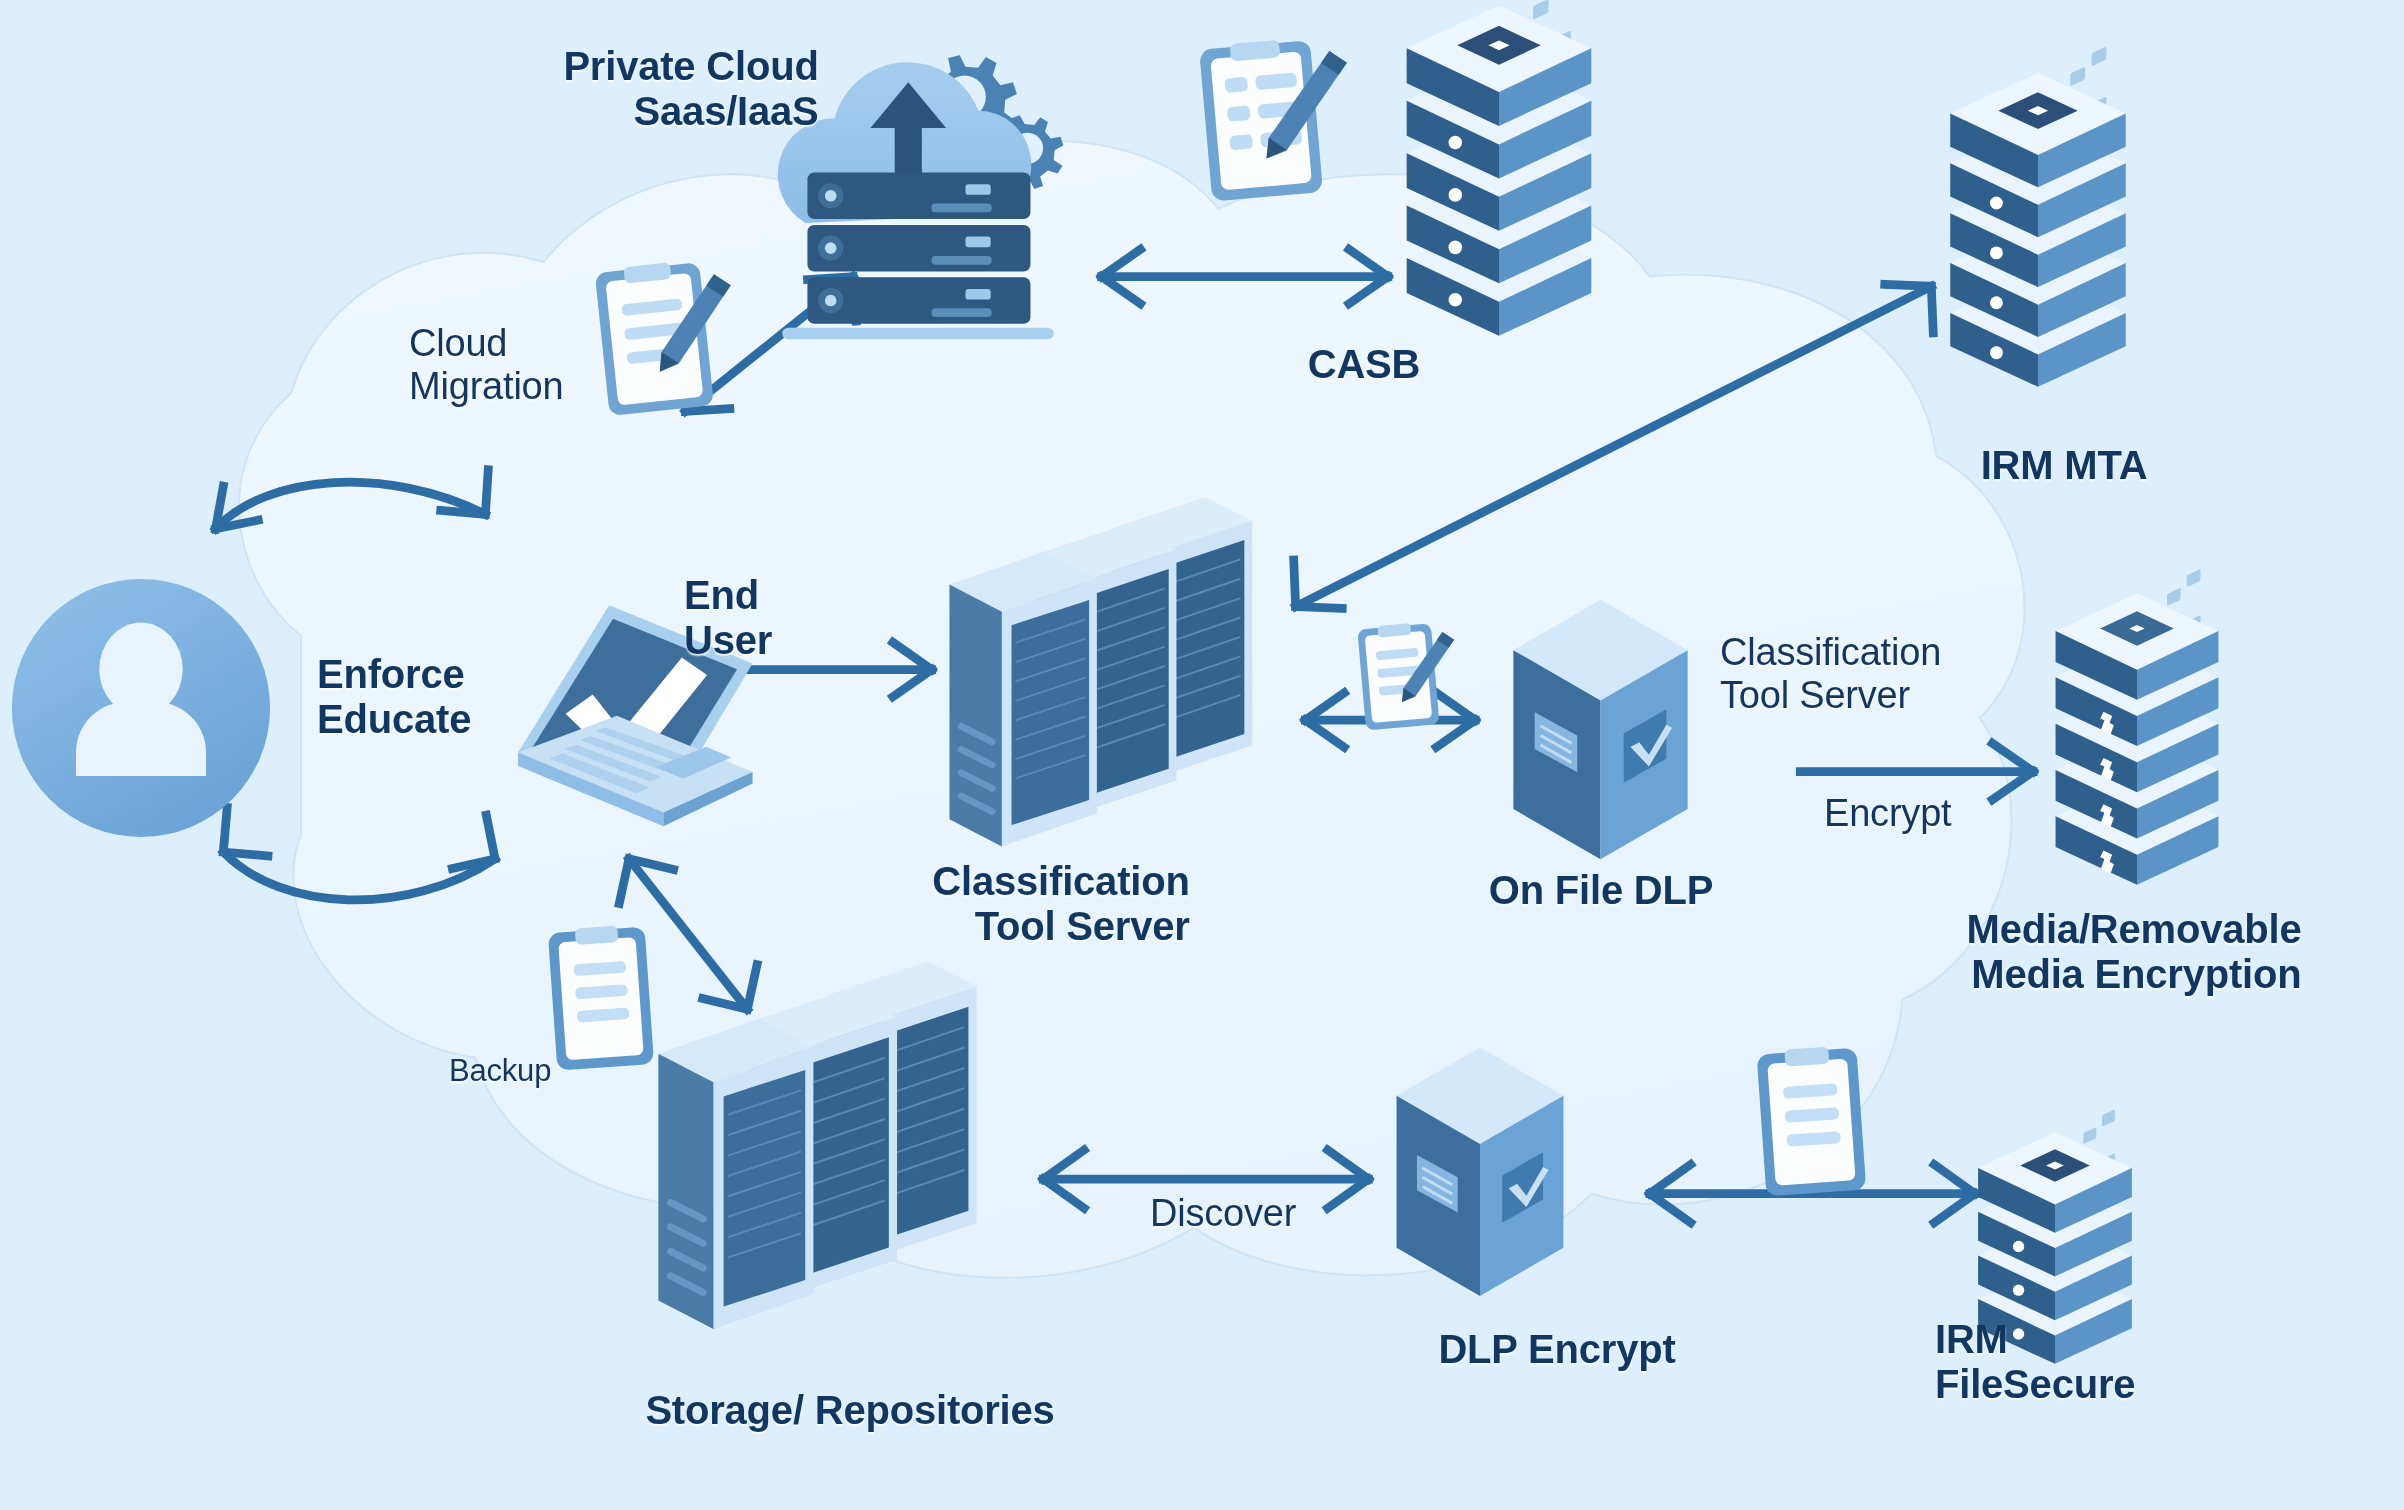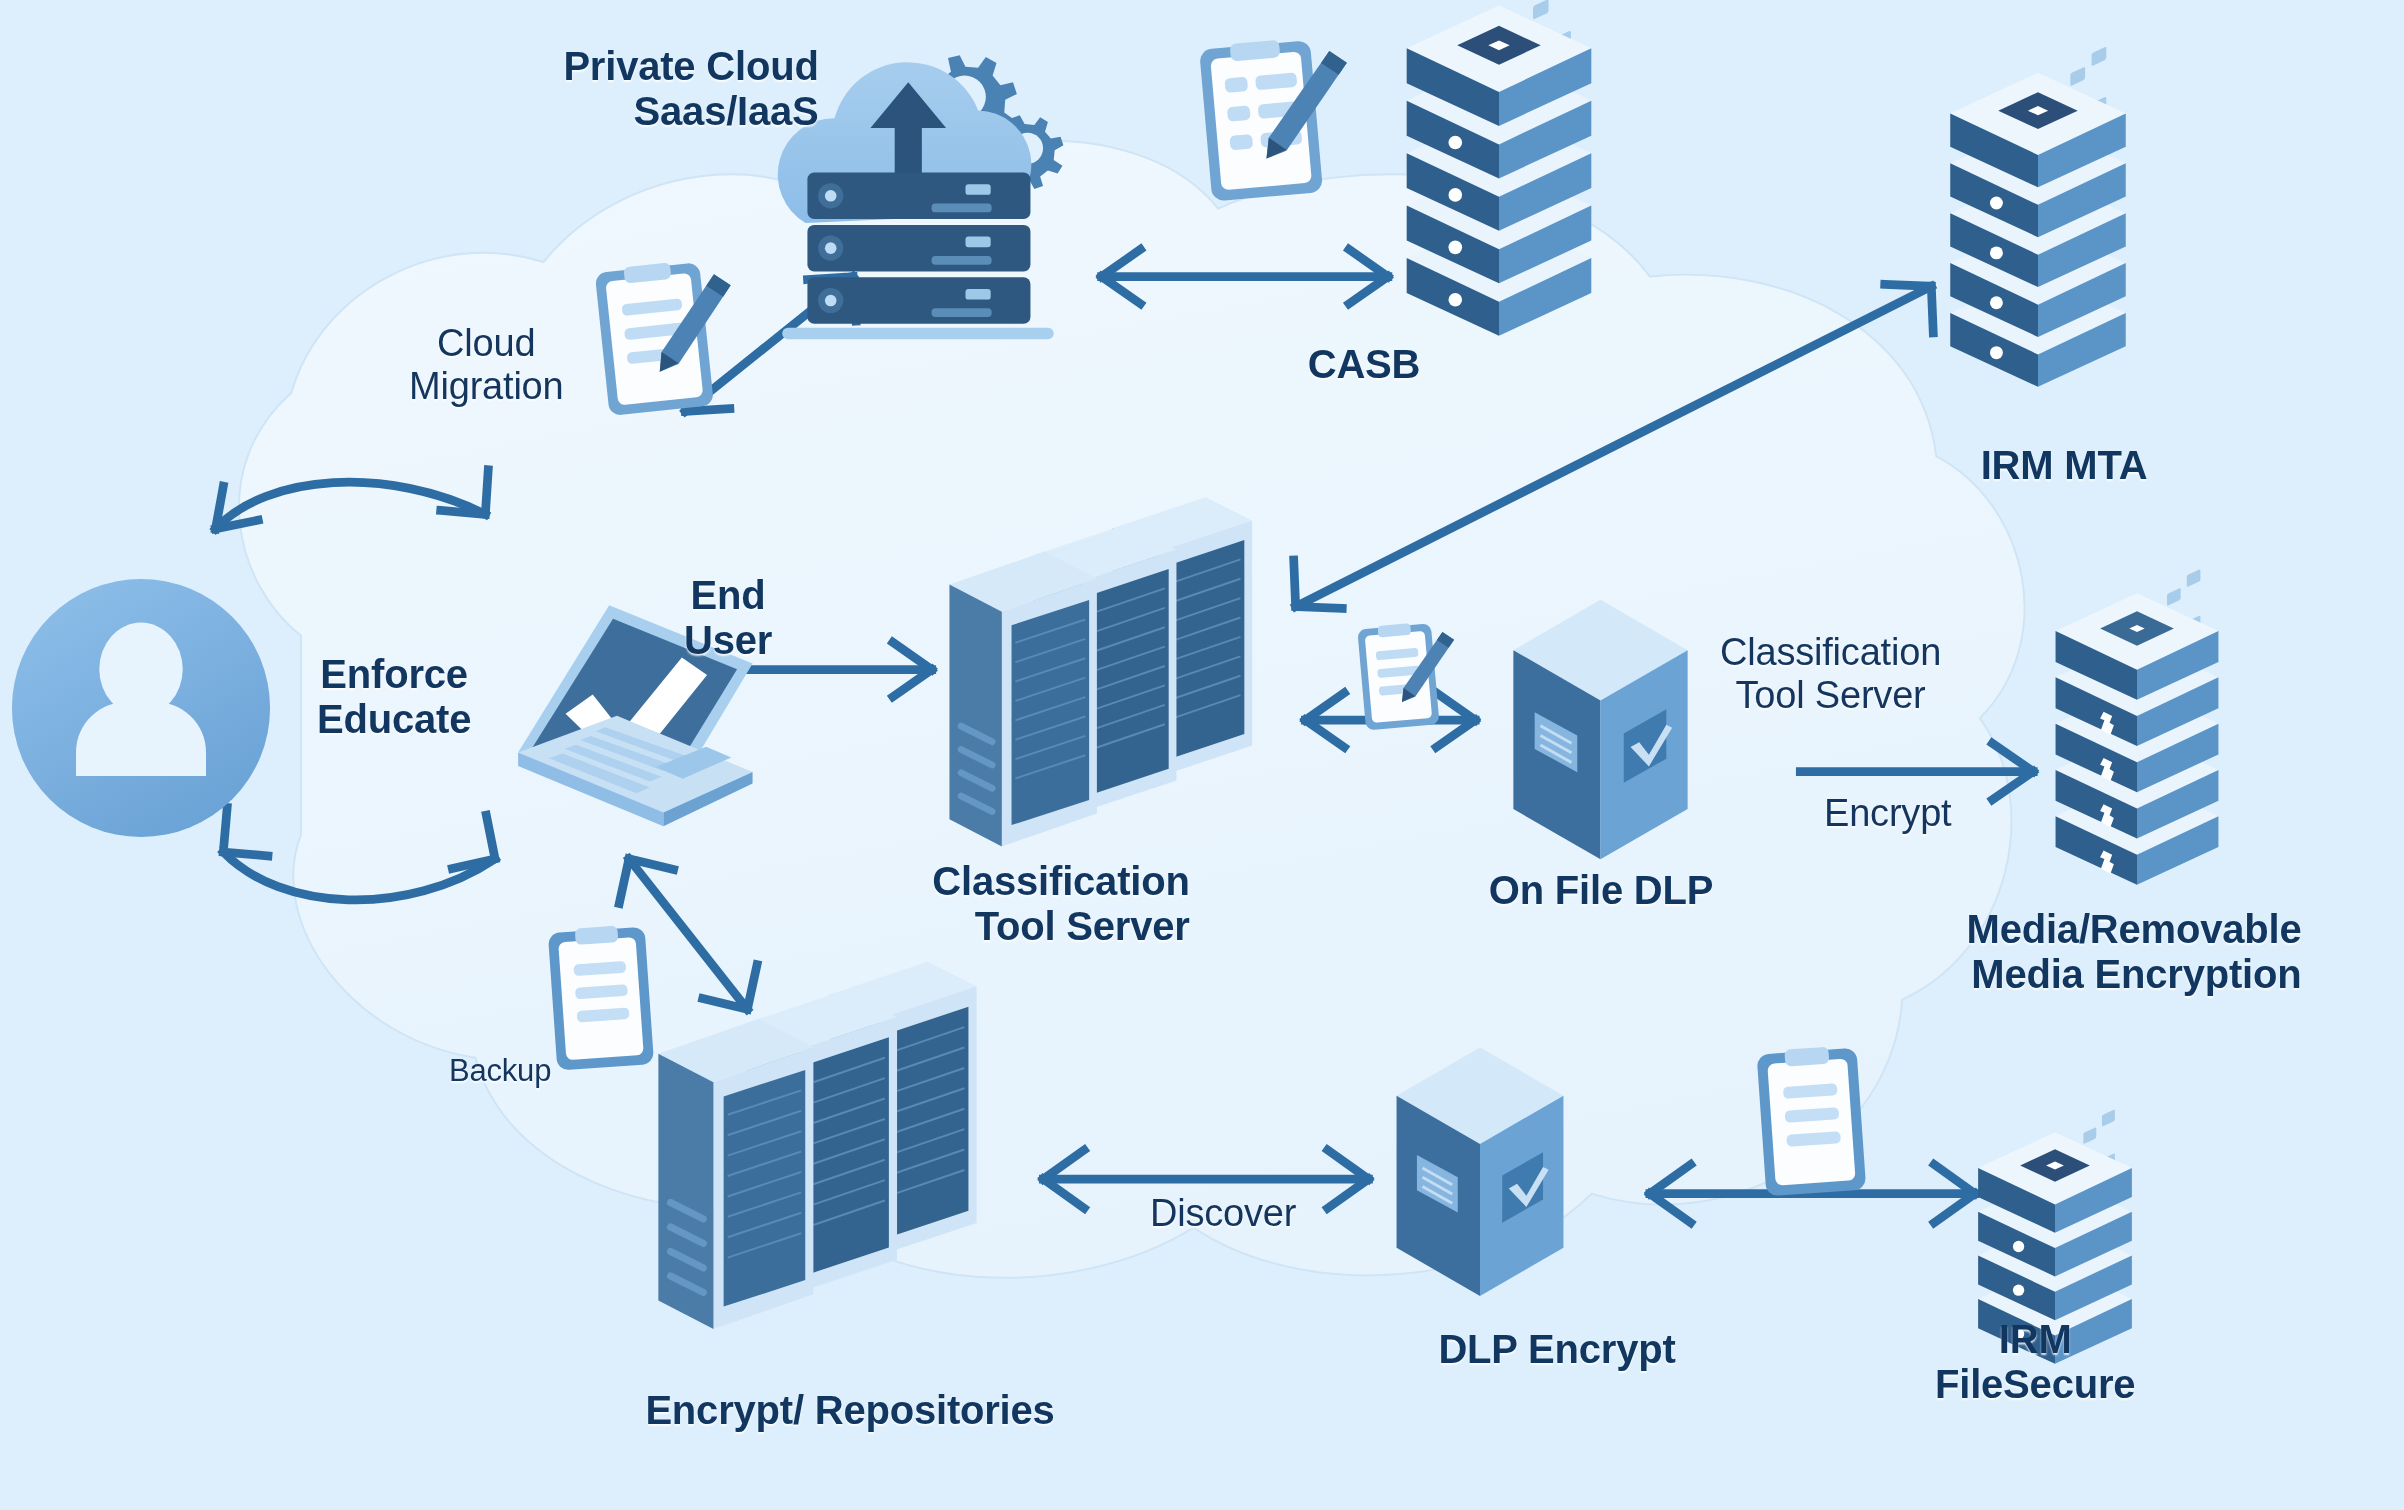--- a/index.html
+++ b/index.html
@@ -18,21 +18,21 @@
     position:absolute;
     color:#11365f;
     font-weight:bold;
     line-height:1.13;
     white-space:pre-line;
     text-shadow:0 1.9px 1.9px rgba(255,255,255,.85);
     letter-spacing:-0.2px;
   }
   .label.thin{font-weight:normal;color:#14355e;}
   .ctr{text-align:right;transform:translateX(-50%);}
-  .lft{text-align:center;}
+  .lft{text-align:left;}
   svg{display:block;overflow:visible;}
 </style>
 </head>
 <body>
 
 <div id="stage">
 
   <svg class="layer" width="2405" height="1511" viewBox="0 0 2478 1557">
     <defs>
       <linearGradient id="gBound" x1="0" y1="0" x2="0.3" y2="1">
@@ -621,21 +621,21 @@
 User</div>
 
   <div class="label ctr" style="left:1061px;top:859px;font-size:40px;">Classification
 Tool Server</div>
 
   <div class="label ctr" style="left:1601px;top:868px;font-size:40px;">On File DLP</div>
 
   <div class="label ctr" style="left:2134px;top:907px;font-size:40px;">Media/Removable
 Media Encryption</div>
 
-  <div class="label ctr" style="left:850px;top:1388px;font-size:40px;">Encrypt/ Repositories</div>
+  <div class="label ctr" style="left:850px;top:1388px;font-size:40px;">Storage/ Repositories</div>
 
   <div class="label ctr" style="left:1557px;top:1327px;font-size:40px;">DLP Encrypt</div>
 
   <div class="label lft" style="left:1935px;top:1317px;font-size:40px;">IRM
 FileSecure</div>
 
   <div class="label thin lft" style="left:409px;top:322px;font-size:38px;">Cloud
 Migration</div>
 
   <div class="label lft" style="left:317px;top:652px;font-size:40px;">Enforce

